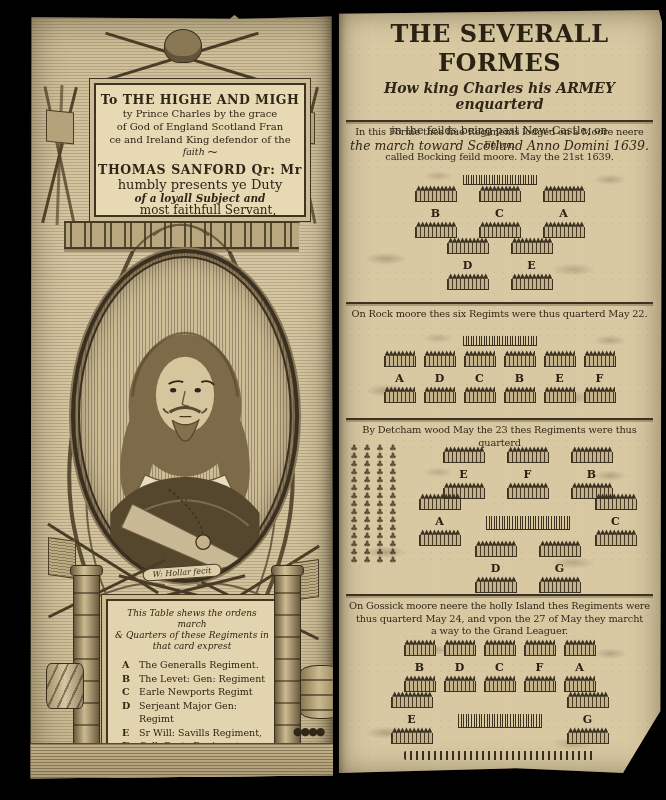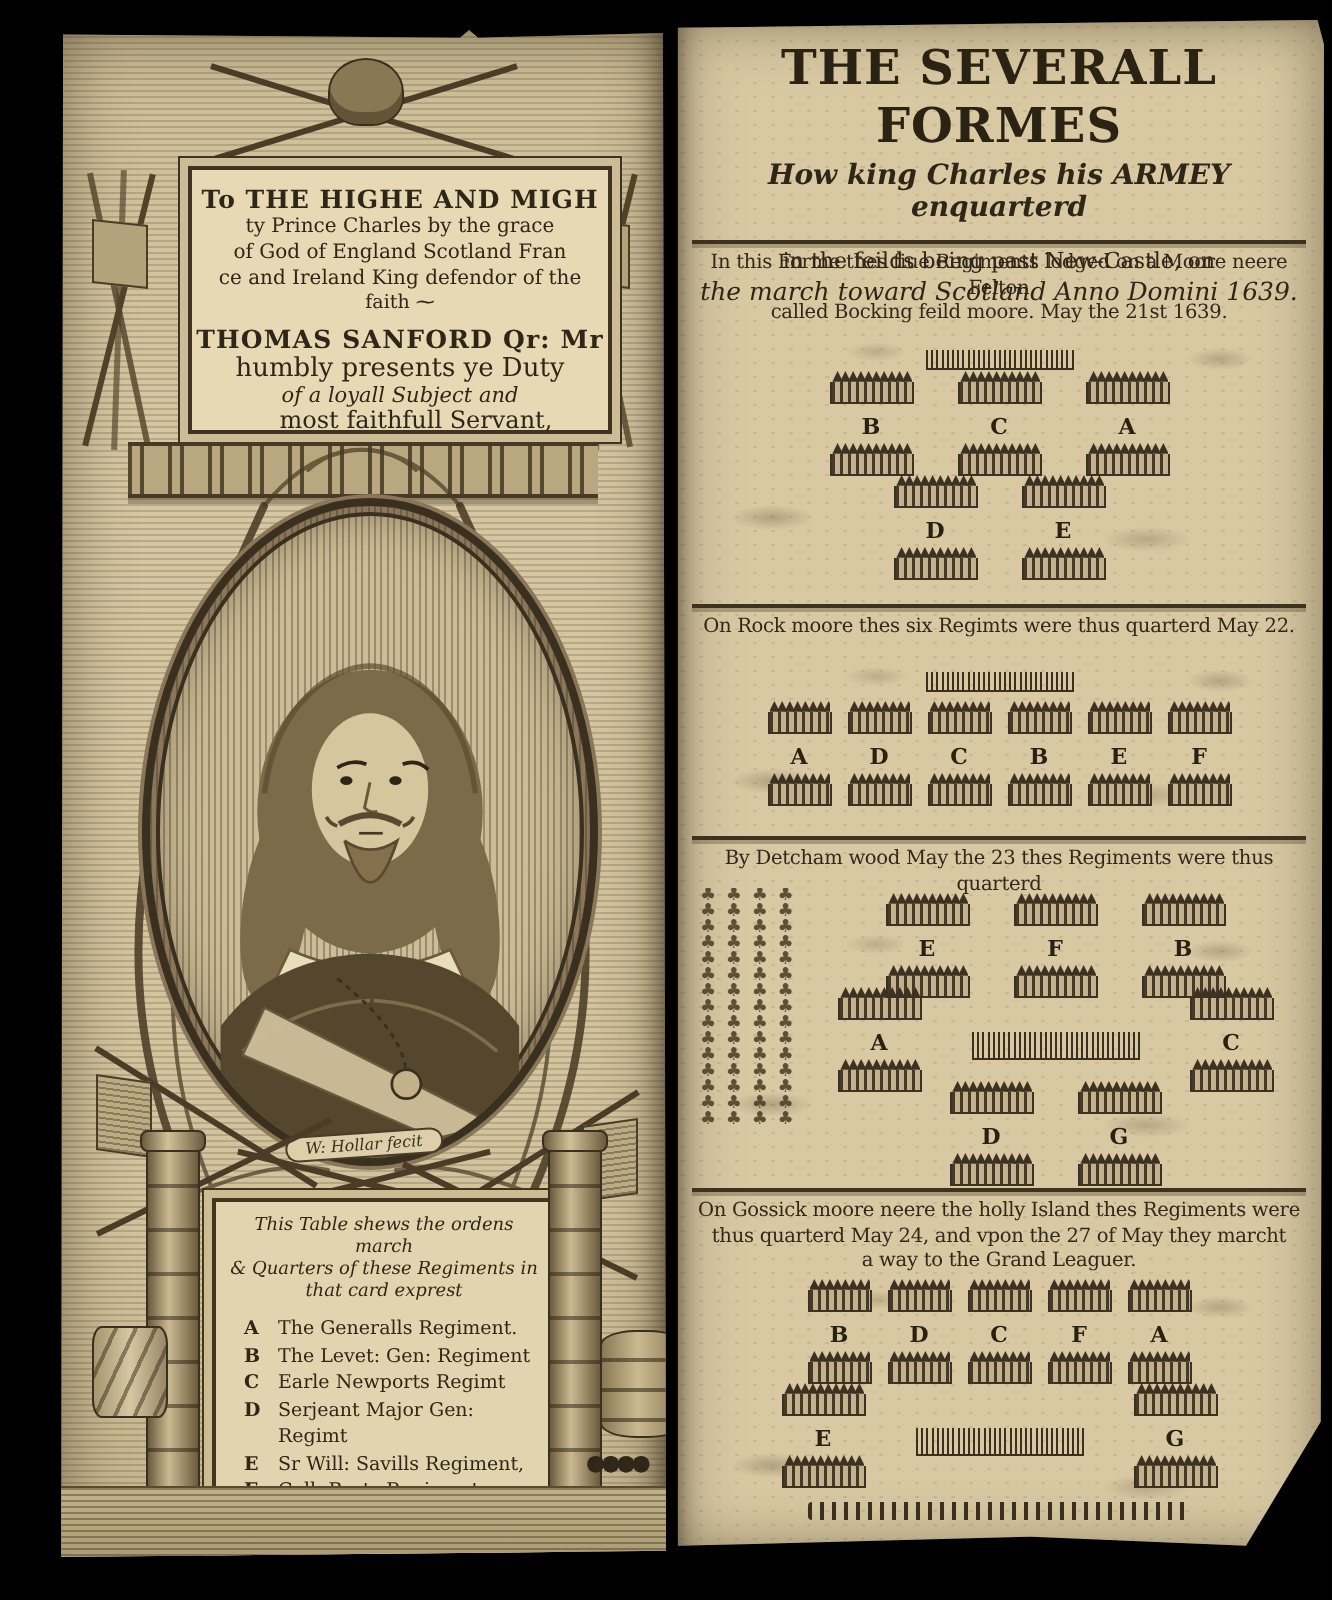--- a/index.html
+++ b/index.html
@@ -36,24 +36,24 @@
   .side-arms i{position:absolute;left:8px;top:30px;width:26px;height:30px;background:#b3a27a;
     border:1px solid #4a3c26;display:block;transform:skewY(6deg);}
   
   .cartouche{
     position:absolute;left:64px;top:68px;width:212px;height:134px;background:#e6d9b4;
     border:2px solid #3f3422;box-shadow:0 0 0 4px #cdbd96, 0 0 0 5px #3f3422, 3px 4px 0 rgba(40,30,14,.35);
     text-align:center;padding-top:7px;box-sizing:border-box;
   }
   .ded1{font-size:12.5px;font-weight:bold;letter-spacing:.5px;}
   .ded2,.ded3,.ded4{font-size:10px;line-height:13px;}
-  .ded5{font-size:9.5px;line-height:12px;}
+  .ded5{font-size:9.5px;line-height:12px;font-style:italic;}
   .pres1{font-size:12.5px;font-weight:bold;letter-spacing:.6px;margin-top:4px;}
   .pres2{font-size:13px;line-height:15px;}
-  .pres3{font-size:10.5px;font-style:italic;line-height:12px;}
+  .pres3{font-size:10.5px;font-style:italic;line-height:12px;font-weight:bold;}
   .pres4{font-size:12px;line-height:13px;margin-left:16px;}
   
   .meander{
     position:absolute;top:206px;left:34px;right:34px;height:24px;background:#b9a87f;
     border-top:2px solid #463a24;border-bottom:2px solid #463a24;
     background-image:repeating-linear-gradient(90deg, rgba(50,40,22,.75) 0 2px, transparent 2px 6px, rgba(50,40,22,.75) 6px 8px, transparent 8px 20px);
     box-shadow:0 3px 0 rgba(40,30,14,.3);
   }
   
   .palms{position:absolute;top:186px;left:6px;width:290px;height:408px;pointer-events:none;}

